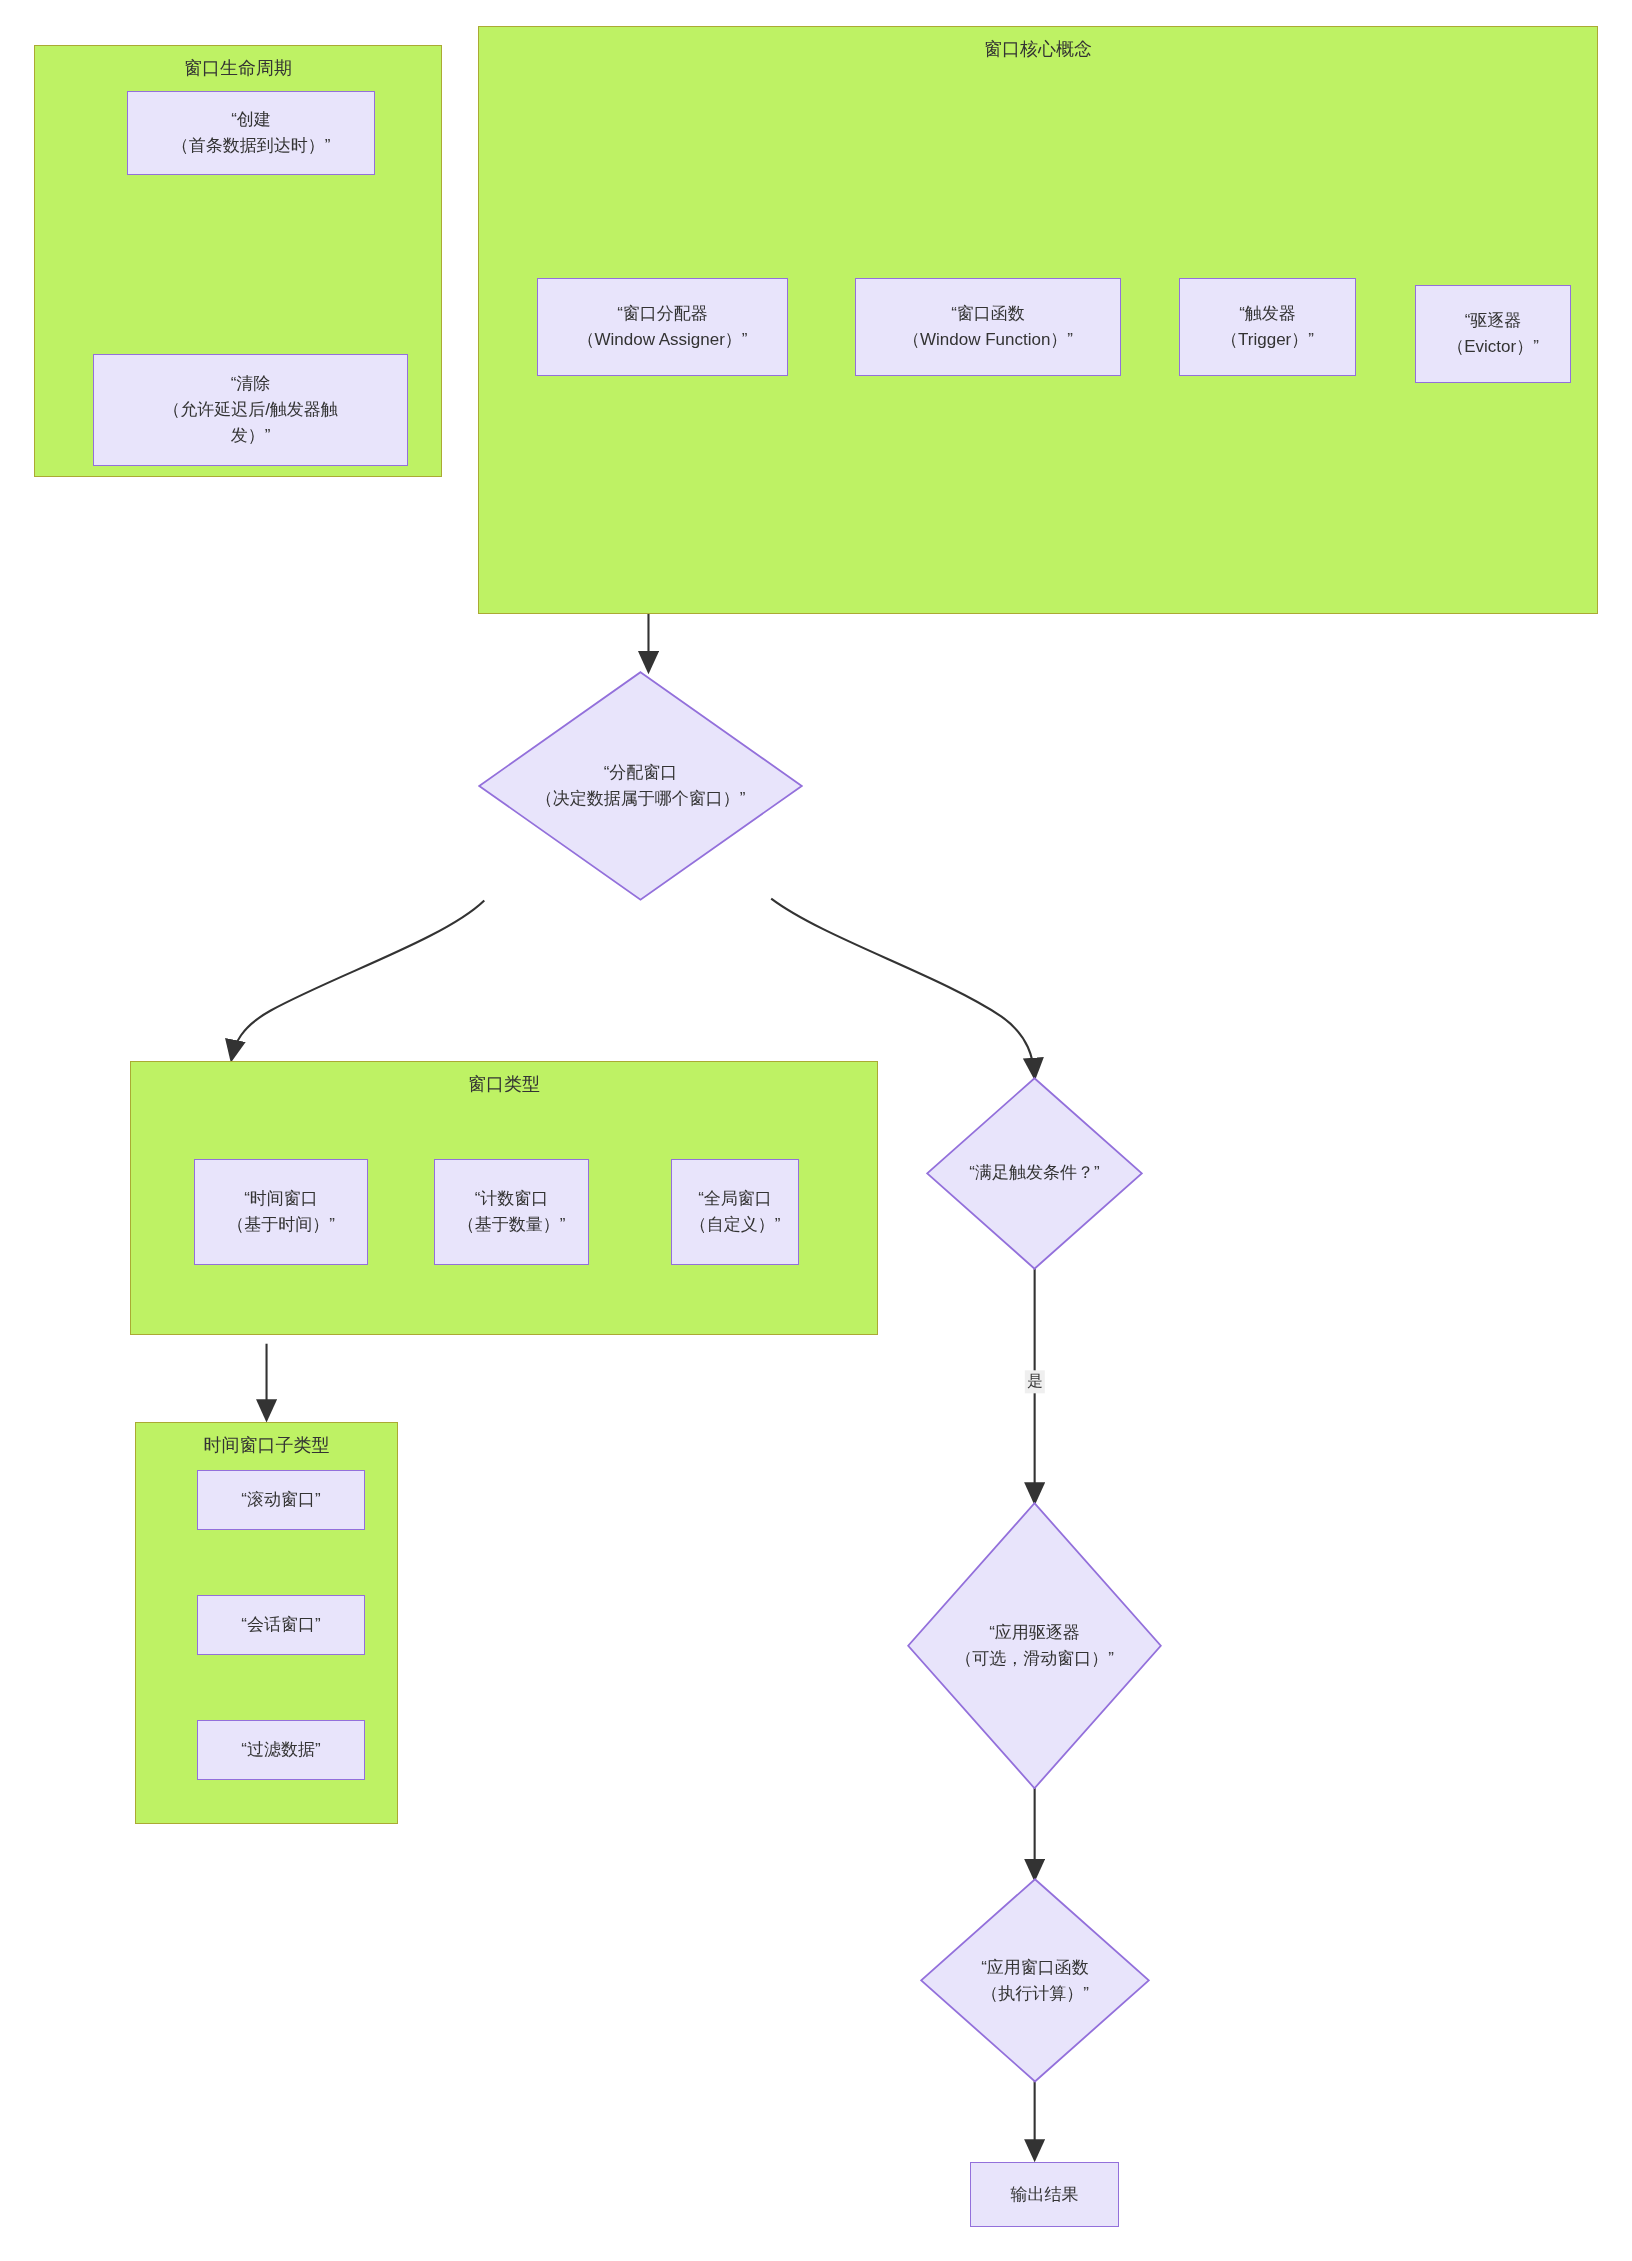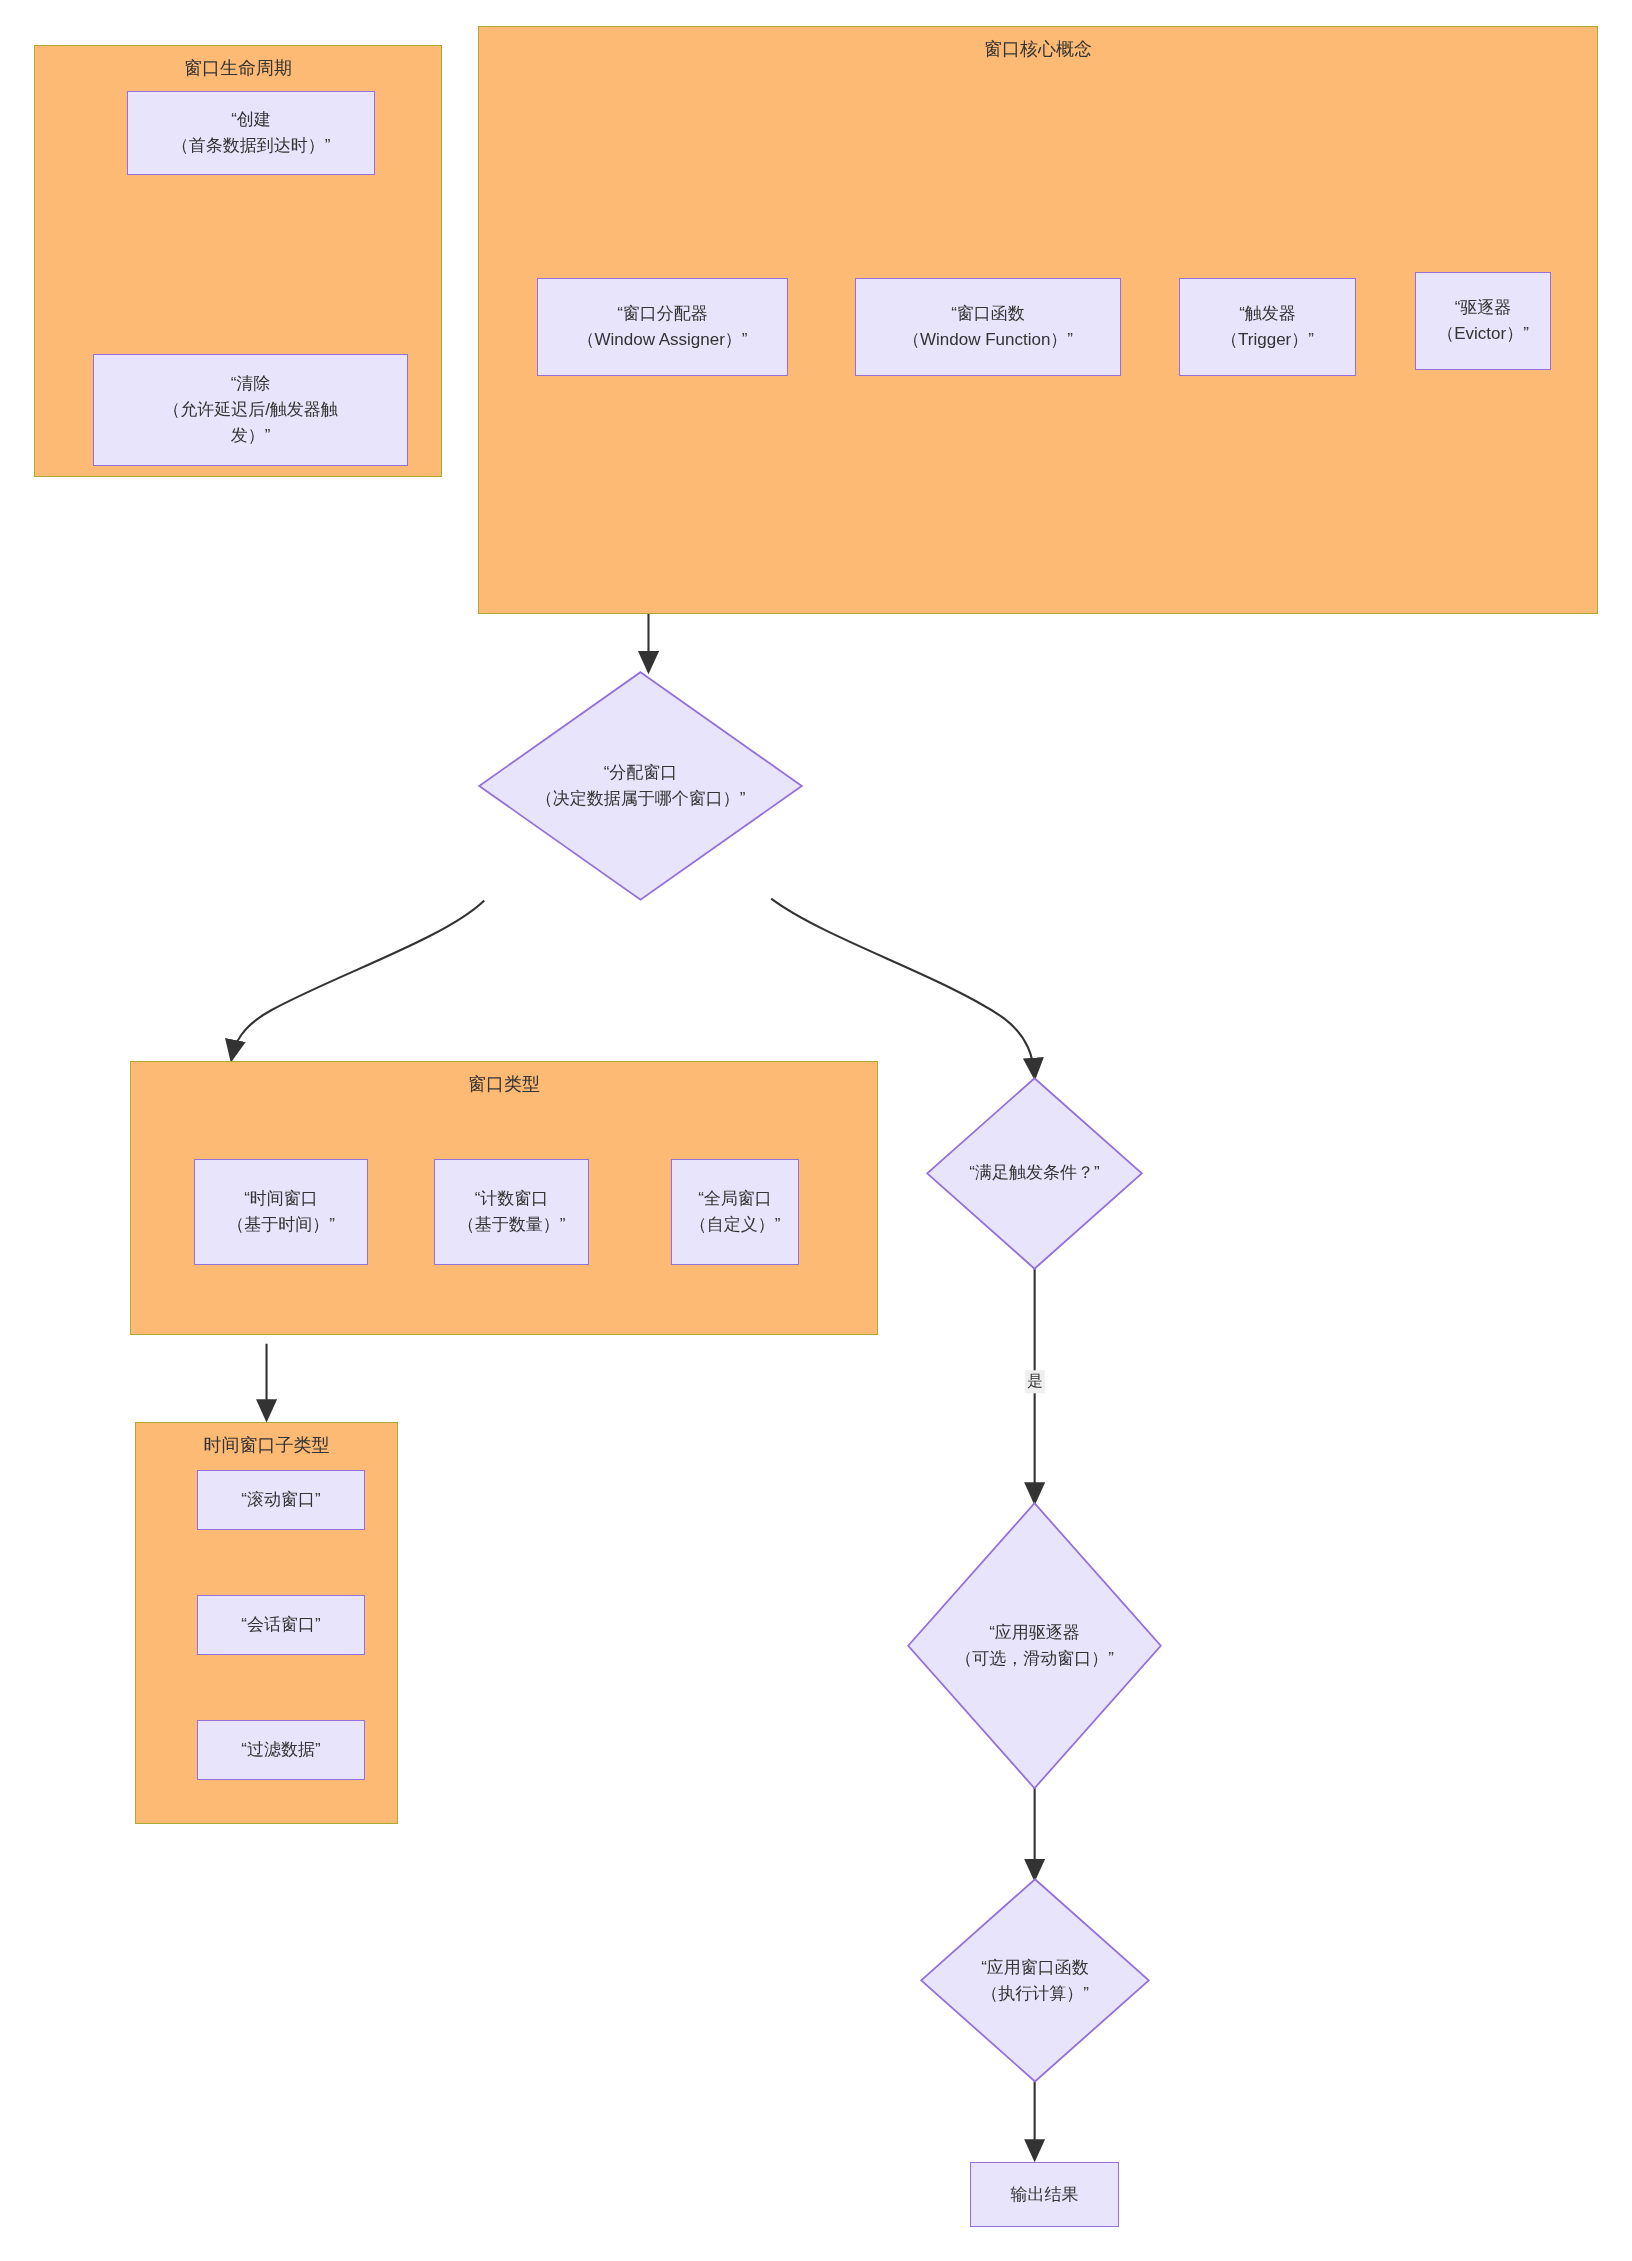--- a/index.html
+++ b/index.html
@@ -21,21 +21,21 @@
   svg.layer {
     position: absolute;
     top: 0;
     left: 0;
     width: 1632px;
     height: 2261px;
   }
   
   .subgraph {
     position: absolute;
-    background: #fdba74;
+    background: #bef264;
     border: 1.8px solid #aaaa33;
     box-sizing: border-box;
   }
   .subgraph-title {
     position: absolute;
     top: 10.8px;
     left: 0;
     right: 0;
     text-align: center;
     font-size: 18px;
@@ -137,21 +137,21 @@
 
   <div class="node-rect" style="left:841px; top:278px; width:266px; height:98px;">“窗口函数
 （Window Function）”</div>
 
   <div class="node-rect" style="left:523px; top:278px; width:251px; height:98px;">“窗口分配器
 （Window Assigner）”</div>
 
   <div class="node-rect" style="left:1165px; top:278px; width:177px; height:98px;">“触发器
 （Trigger）”</div>
 
-  <div class="node-rect" style="left:1401px; top:272px; width:136px; height:98px;">“驱逐器
+  <div class="node-rect" style="left:1401px; top:285px; width:156px; height:98px;">“驱逐器
 （Evictor）”</div>
 
   <div class="node-diamond" style="left:478px; top:671px; width:325px; height:230px;">
     <svg class="dia-shape" viewBox="0 0 540 382" preserveAspectRatio="none" xmlns="http://www.w3.org/2000/svg">
       <polygon points="270,2 538,191 270,380 2,191" fill="#e8e4fb" stroke="#9370db" stroke-width="3"></polygon>
     </svg>
     <div class="dia-label">“分配窗口
 （决定数据属于哪个窗口）”</div>
   </div>
 

